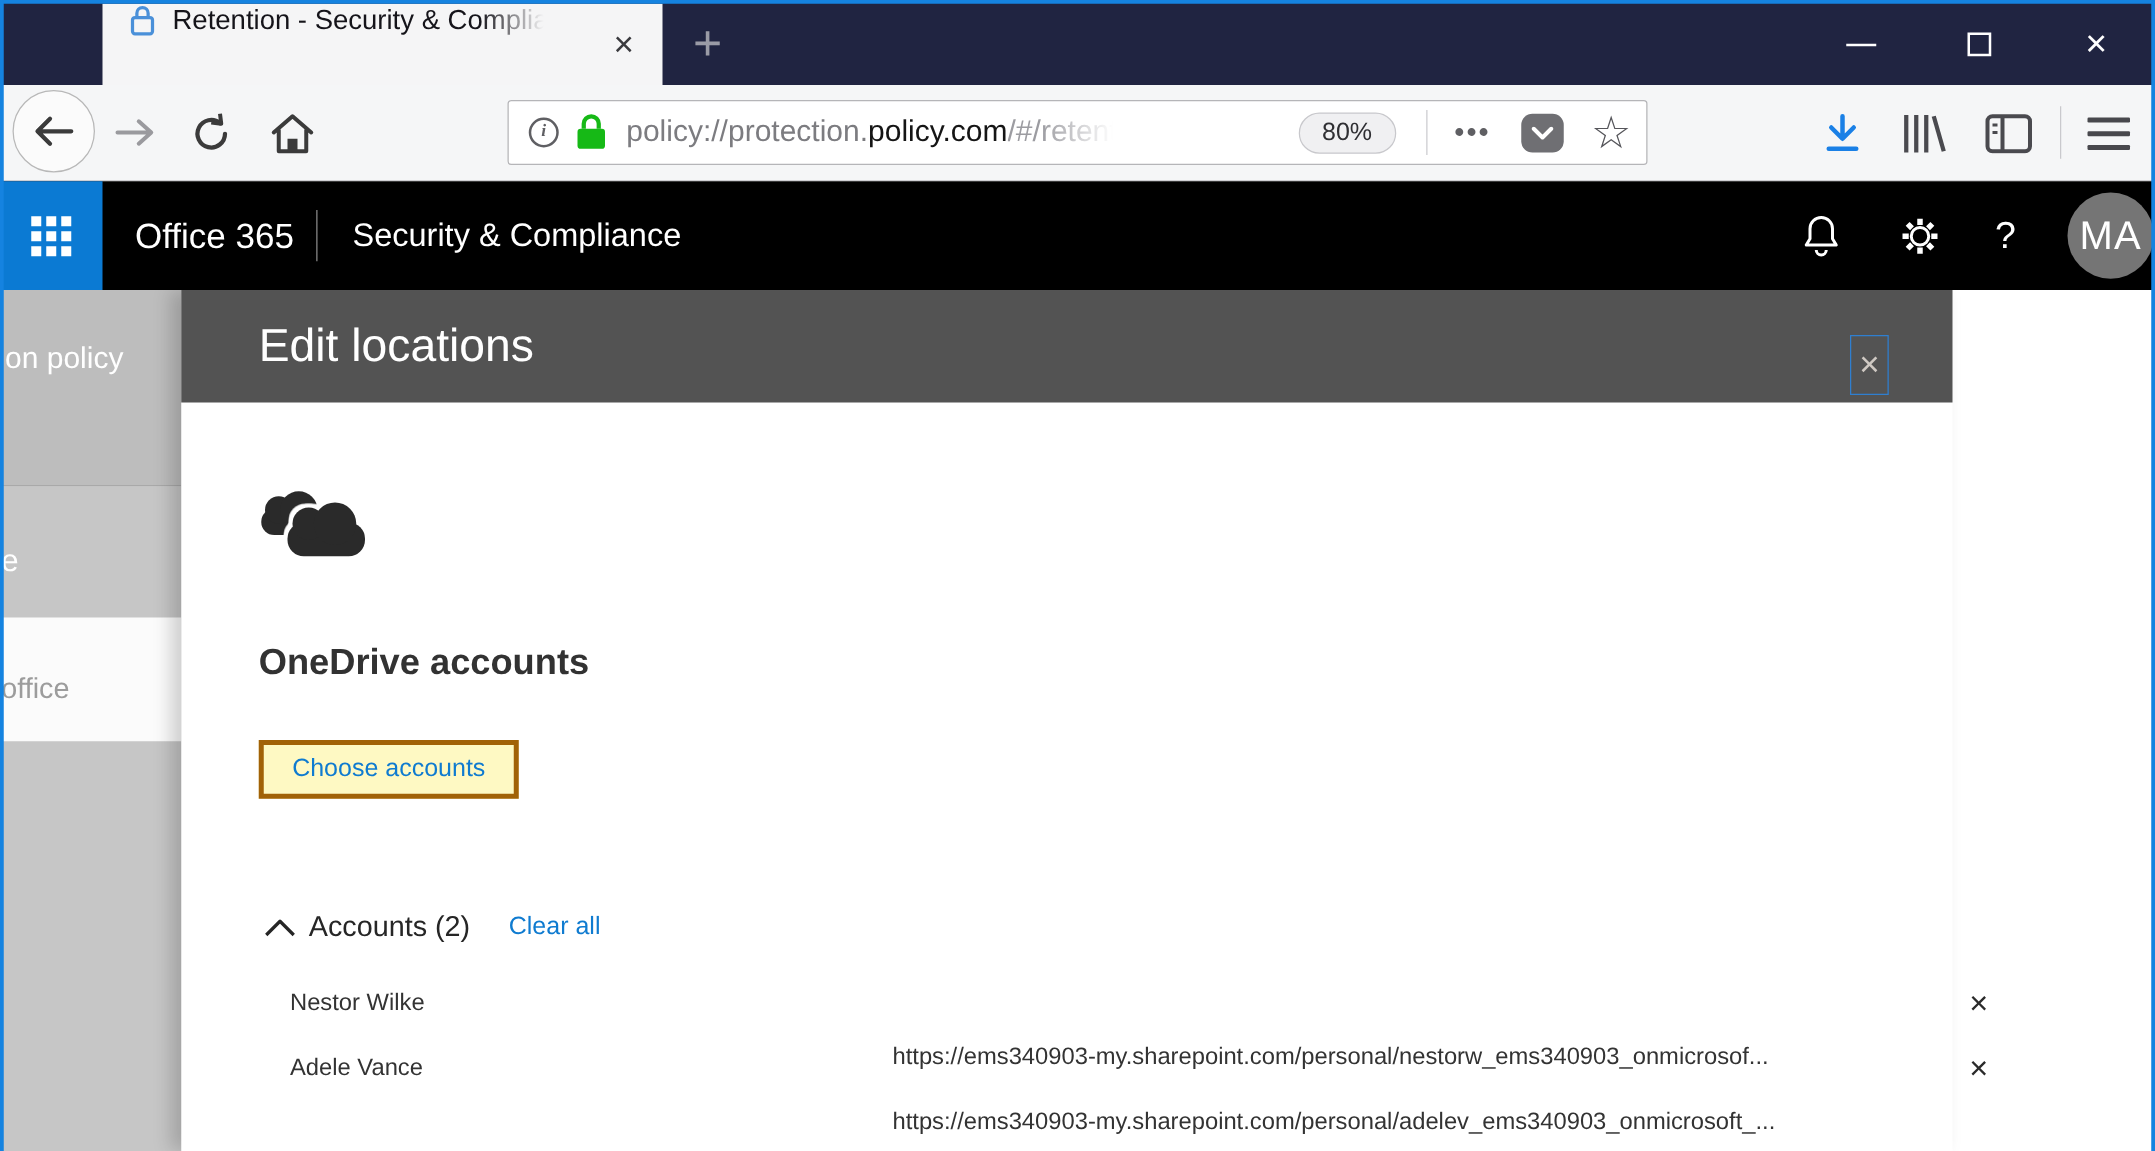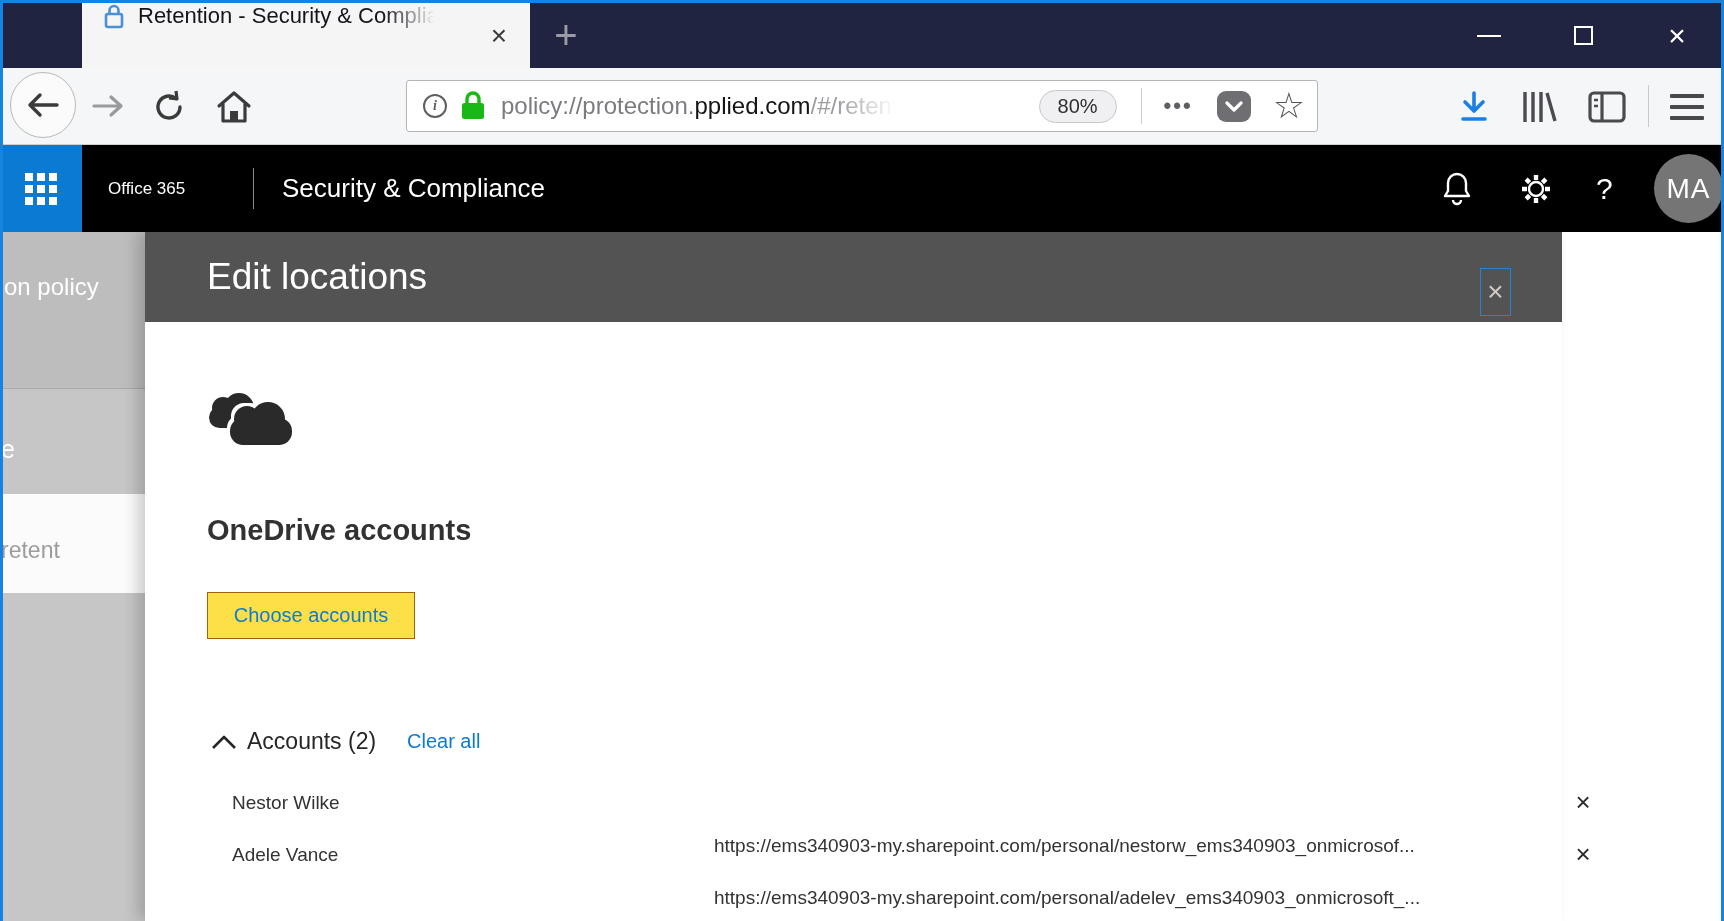--- a/index.html
+++ b/index.html
@@ -59,28 +59,28 @@
   .tbr-download { left:1456px; } .tbr-library { left:1521px; } .tbr-sidebar { left:1588px; }
   .tb-sep { position:absolute; left:1648px; top:17px; width:1px; height:42px; background:#c9c9cd; }
   .hamburger { position:absolute; left:1670px; top:26px; width:34px; height:26px; display:flex; flex-direction:column; justify-content:space-between; }
   .hamburger span { display:block; width:34px; height:4px; background:#48484d; border-radius:1px; }
 
   
   .suitebar { position:absolute; left:0; top:145px; width:100%; height:87px; background:#000; color:#fff; }
   .waffle { position:absolute; left:0; top:0; width:82px; height:87px; background:#0b7ad3; display:flex; align-items:center; justify-content:center; }
   .waffle-grid { display:grid; grid-template-columns:repeat(3,8px); grid-template-rows:repeat(3,8px); gap:4px; }
   .waffle-grid span { background:#fff; }
-  .brand { position:absolute; left:108px; top:0; height:87px; display:flex; align-items:center; font-size:17px; }
+  .brand { position:absolute; left:108px; top:0; height:87px; display:flex; align-items:center; font-size:28px; }
   .sbar-sep { position:absolute; left:253px; top:23px; width:1px; height:41px; background:#8a8a8a; }
   .product { position:absolute; left:282px; top:0; height:87px; display:flex; align-items:center; font-size:26px; }
   .sb-ico { position:absolute; top:0; height:87px; display:flex; align-items:center; justify-content:center; }
   .sb-bell { left:1440px; } .sb-gear { left:1516px; }
   .sb-help { left:1596px; font-size:30px; color:#fff; font-weight:400; }
   .avatar { position:absolute; left:1654px; top:9px; width:69px; height:69px; border-radius:50%; background:#757575; color:#fff;
-    display:flex; align-items:center; justify-content:center; font-size:28px; letter-spacing:1px; }
+    display:flex; align-items:center; justify-content:center; font-size:32px; letter-spacing:1px; }
 
   
   .content { position:absolute; left:0; top:232px; width:100%; height:689px; }
 
   
   .backpage { position:absolute; left:0; top:0; width:158px; height:689px; background:#c6c6c6; overflow:hidden; }
   .bp-a { position:absolute; left:0; top:0; width:145px; height:156px; background:#bdbdbd; }
   .bp-a .bp-text { position:absolute; left:4px; top:41px; font-size:24px; color:#fff; white-space:nowrap; }
   .bp-div { position:absolute; left:0; top:156px; width:145px; height:1px; background:#a9a9a9; }
   .bp-b { position:absolute; left:0; top:157px; width:145px; height:105px; background:#c6c6c6; }
@@ -103,21 +103,21 @@
   .cl-back { width:48px; height:21px; left:2px; top:17px; }
   .cl-back::before { width:22px; height:22px; left:3px; top:-10px; }
   .cl-back::after  { width:30px; height:30px; left:15px; top:-14px; }
   .cl-front-wrap { position:absolute; left:0; top:0; width:92px; height:62px;
     filter:drop-shadow(3px 0 0 #fff) drop-shadow(-3px 0 0 #fff) drop-shadow(0 3px 0 #fff) drop-shadow(0 -3px 0 #fff); }
   .cl-front { width:62px; height:27px; left:23px; top:28px; }
   .cl-front::before { width:26px; height:26px; left:4px; top:-12px; }
   .cl-front::after  { width:34px; height:34px; left:21px; top:-16px; }
 
   .od-heading { position:absolute; left:62px; top:282px; font-size:29px; font-weight:700; color:#323232; }
-  .choose-btn { position:absolute; left:62px; top:360px; width:208px; height:47px; background:#fde047; border:1px solid #a16207;
+  .choose-btn { position:absolute; left:62px; top:360px; width:208px; height:47px; background:#fef9c3; border:4px solid #a16207;
     color:#0f7bd0; font-size:20px; display:flex; align-items:center; justify-content:center; }
 
   .acct-header { position:absolute; left:0; top:494px; width:100%; height:36px; }
   .acct-chevron { position:absolute; left:66px; top:8px; }
   .acct-count { position:absolute; left:102px; top:2px; font-size:23px; color:#262626; }
   .clear-all { position:absolute; left:262px; top:4px; font-size:20px; color:#0f7bd0; }
 
   .acct-row { position:absolute; left:0; width:100%; height:52px; }
   .row-1 { top:550px; } .row-2 { top:602px; }
   .acct-name { position:absolute; left:87px; top:10px; font-size:19px; color:#333; }
@@ -178,21 +178,21 @@
     </div>
 
     <div class="urlbar">
       <span class="info-badge">i</span>
       <svg class="url-lock" width="24" height="30" viewBox="0 0 24 30">
         <rect x="1" y="12" width="22" height="16" rx="2.5" fill="#16b916"></rect>
         <path d="M6 12 V8 a6 6 0 0 1 12 0 V12" fill="none" stroke="#16b916" stroke-width="3.4"></path>
       </svg>
       <span class="url-text">
           <span class="url-prefix">policy://protection.</span>
-          <span class="url-domain">pplied.com</span>
+          <span class="url-domain">policy.com</span>
           <span class="url-path">/#/retent</span>
         </span>
       <span class="url-spacer"></span>
       <span class="zoom-pill">80%</span>
       <span class="url-sep"></span>
       <span class="dots">•••</span>
       <span class="pocket">
         <svg width="18" height="11" viewBox="0 0 18 11">
           <path d="M2 2 L9 9 L16 2" fill="none" stroke="#fff" stroke-width="3.2" stroke-linecap="round" stroke-linejoin="round"></path>
         </svg>
@@ -266,21 +266,21 @@
 
     <div class="backpage">
       <div class="bp-a">
         <span class="bp-text">on policy</span>
       </div>
       <div class="bp-div"></div>
       <div class="bp-b">
         <span class="bp-text">e</span>
       </div>
       <div class="bp-c">
-        <span class="bp-text">retent</span>
+        <span class="bp-text">office</span>
       </div>
     </div>
 
     <div class="panel">
       <div class="panel-header">
         <div class="panel-title">Edit locations</div>
         <div class="panel-close">×</div>
       </div>
 
       <div class="onedrive-icon">

